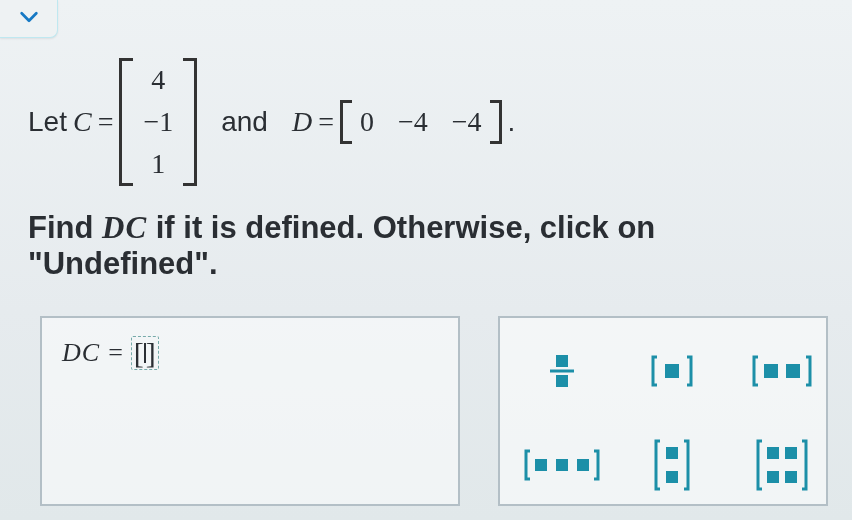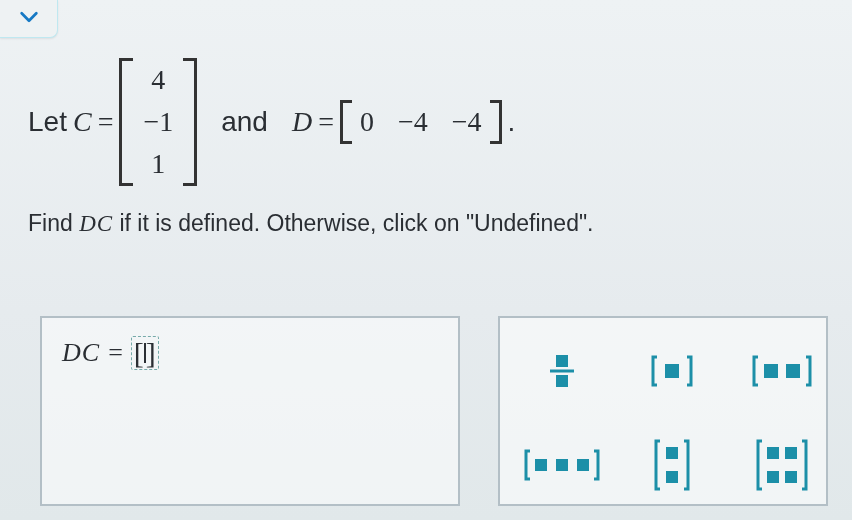--- a/index.html
+++ b/index.html
@@ -56,21 +56,22 @@
   }
   .col-cells span, .row-cells span {
     font-size: 28px;
   }
   .row-cells {
     display: flex; flex-direction: row;
     gap: 24px; padding: 0 8px;
     font-size: 28px;
   }
   .instruction {
-    font-size: 23px;
+    font-size: 31px;
+    font-weight: bold;
   }
   .prod { font-style: italic; font-family: "Times New Roman", serif; letter-spacing: 1px; }
   .answer-area {
     position: absolute;
     left: 40px; top: 316px;
     width: 420px; height: 190px;
     border: 2px solid #b3bfc6;
     background: rgba(255,255,255,0.5);
     padding: 18px 20px;
   }

